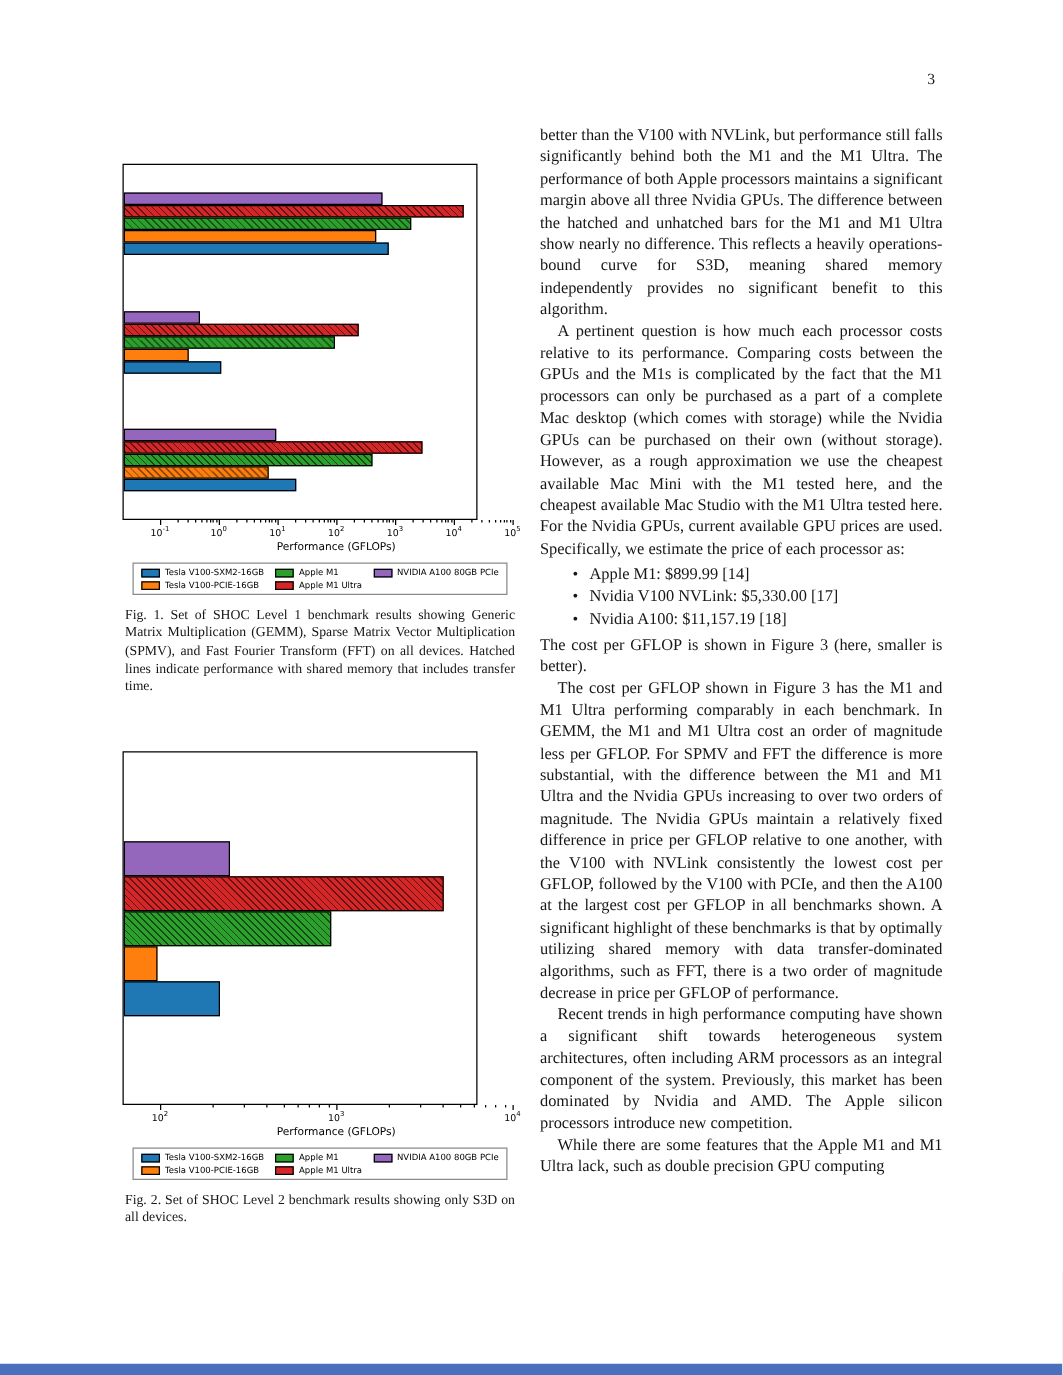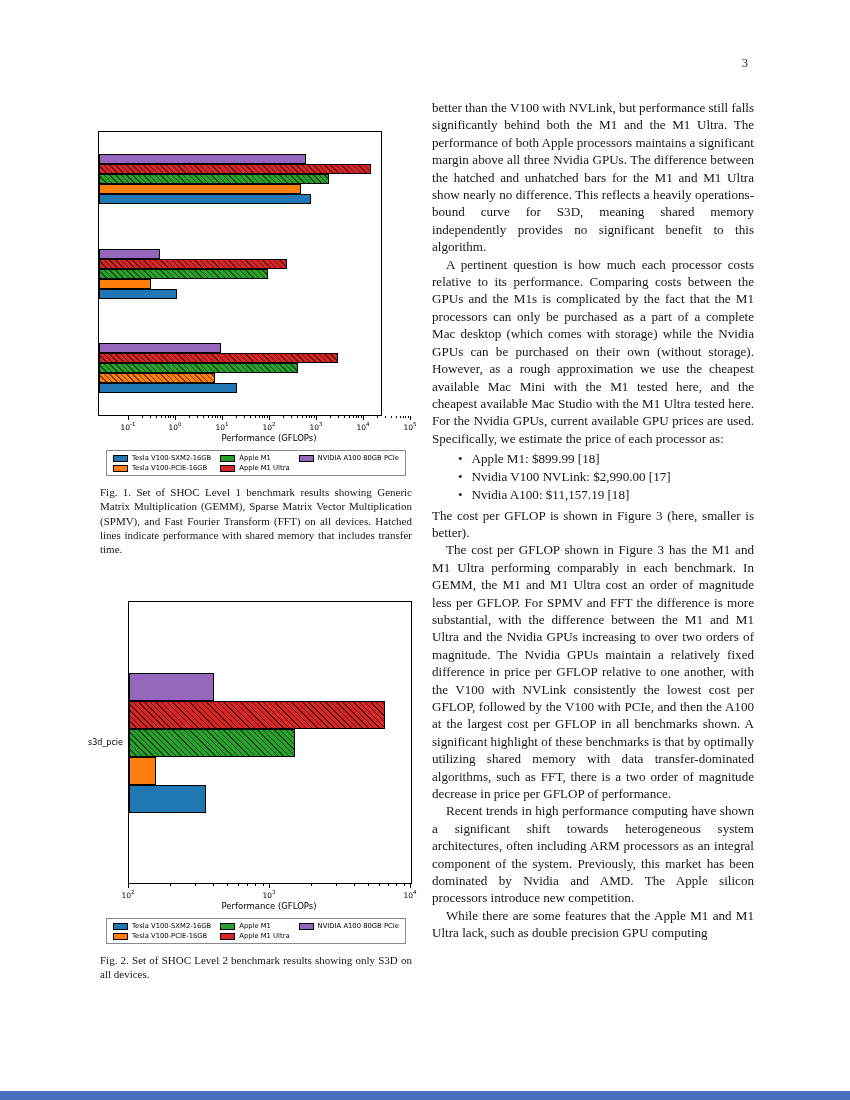--- a/index.html
+++ b/index.html
@@ -161,23 +161,20 @@
             <span>NVIDIA A100 80GB PCIe</span>
           </div>
         </div>
     </div>
     <figcaption class="caption">Fig. 1.  Set of SHOC Level 1 benchmark results showing Generic Matrix Multiplication (GEMM), Sparse Matrix Vector Multiplication (SPMV), and Fast Fourier Transform (FFT) on all devices. Hatched lines indicate performance with shared memory that includes transfer time.</figcaption>
   </figure>
 
   <figure class="fig fig2" style="margin:0">
     <div class="chart">
       <div class="chart-row">
-        <div class="yaxis">
-            <div class="ytick-label" style="top: 140.5px;">s3d_pcie</div>
-          </div>
         <div class="plot-area">
             <div class="bar" title="NVIDIA A100 80GB PCIe: 400 GFLOPs" style="top: 70.5px; height: 28px; width: 30.103%; background: rgb(148, 103, 189);"></div>
             <div class="bar" title="Apple M1 Ultra: 6500 GFLOPs" style="top: 98.5px; height: 28px; width: 90.6457%; background: repeating-linear-gradient(45deg, rgba(0, 0, 0, 0.55) 0px, rgba(0, 0, 0, 0.55) 1px, transparent 1px, transparent 4px), rgb(214, 39, 40);"></div>
             <div class="bar" title="Apple M1: 1500 GFLOPs" style="top: 126.5px; height: 28px; width: 58.8046%; background: repeating-linear-gradient(45deg, rgba(0, 0, 0, 0.55) 0px, rgba(0, 0, 0, 0.55) 1px, transparent 1px, transparent 4px), rgb(44, 160, 44);"></div>
             <div class="bar" title="Tesla V100-PCIE-16GB: 155 GFLOPs" style="top: 154.5px; height: 28px; width: 9.51658%; background: rgb(255, 127, 14);"></div>
             <div class="bar" title="Tesla V100-SXM2-16GB: 350 GFLOPs" style="top: 182.5px; height: 28px; width: 27.2034%; background: rgb(31, 119, 180);"></div>
           </div>
       </div>
       <div class="xticks">
           <div class="tick major" style="left: 0%;"></div>
@@ -227,22 +224,22 @@
           </div>
         </div>
     </div>
     <figcaption class="caption">Fig. 2.  Set of SHOC Level 2 benchmark results showing only S3D on all devices.</figcaption>
   </figure>
 
   <div class="col-right">
     <p class="noindent">better than the V100 with NVLink, but performance still falls significantly behind both the M1 and the M1 Ultra. The performance of both Apple processors maintains a significant margin above all three Nvidia GPUs. The difference between the hatched and unhatched bars for the M1 and M1 Ultra show nearly no difference. This reflects a heavily operations-bound curve for S3D, meaning shared memory independently provides no significant benefit to this algorithm.</p>
     <p>A pertinent question is how much each processor costs relative to its performance. Comparing costs between the GPUs and the M1s is complicated by the fact that the M1 processors can only be purchased as a part of a complete Mac desktop (which comes with storage) while the Nvidia GPUs can be purchased on their own (without storage). However, as a rough approximation we use the cheapest available Mac Mini with the M1 tested here, and the cheapest available Mac Studio with the M1 Ultra tested here. For the Nvidia GPUs, current available GPU prices are used. Specifically, we estimate the price of each processor as:</p>
     <ul class="bullets">
-      <li>Apple M1: $899.99 [18]</li>
-      <li>Nvidia V100 NVLink: $2,990.00 [17]</li>
+      <li>Apple M1: $899.99 [14]</li>
+      <li>Nvidia V100 NVLink: $5,330.00 [17]</li>
       <li>Nvidia A100: $11,157.19 [18]</li>
     </ul>
     <p class="noindent">The cost per GFLOP is shown in Figure 3 (here, smaller is better).</p>
     <p>The cost per GFLOP shown in Figure 3 has the M1 and M1 Ultra performing comparably in each benchmark. In GEMM, the M1 and M1 Ultra cost an order of magnitude less per GFLOP. For SPMV and FFT the difference is more substantial, with the difference between the M1 and M1 Ultra and the Nvidia GPUs increasing to over two orders of magnitude. The Nvidia GPUs maintain a relatively fixed difference in price per GFLOP relative to one another, with the V100 with NVLink consistently the lowest cost per GFLOP, followed by the V100 with PCIe, and then the A100 at the largest cost per GFLOP in all benchmarks shown. A significant highlight of these benchmarks is that by optimally utilizing shared memory with data transfer-dominated algorithms, such as FFT, there is a two order of magnitude decrease in price per GFLOP of performance.</p>
     <p>Recent trends in high performance computing have shown a significant shift towards heterogeneous system architectures, often including ARM processors as an integral component of the system. Previously, this market has been dominated by Nvidia and AMD. The Apple silicon processors introduce new competition.</p>
     <p>While there are some features that the Apple M1 and M1 Ultra lack, such as double precision GPU computing</p>
   </div>
 
   <div class="bottom-strip" style="background: rgb(74, 111, 189);"></div>
 </div>

